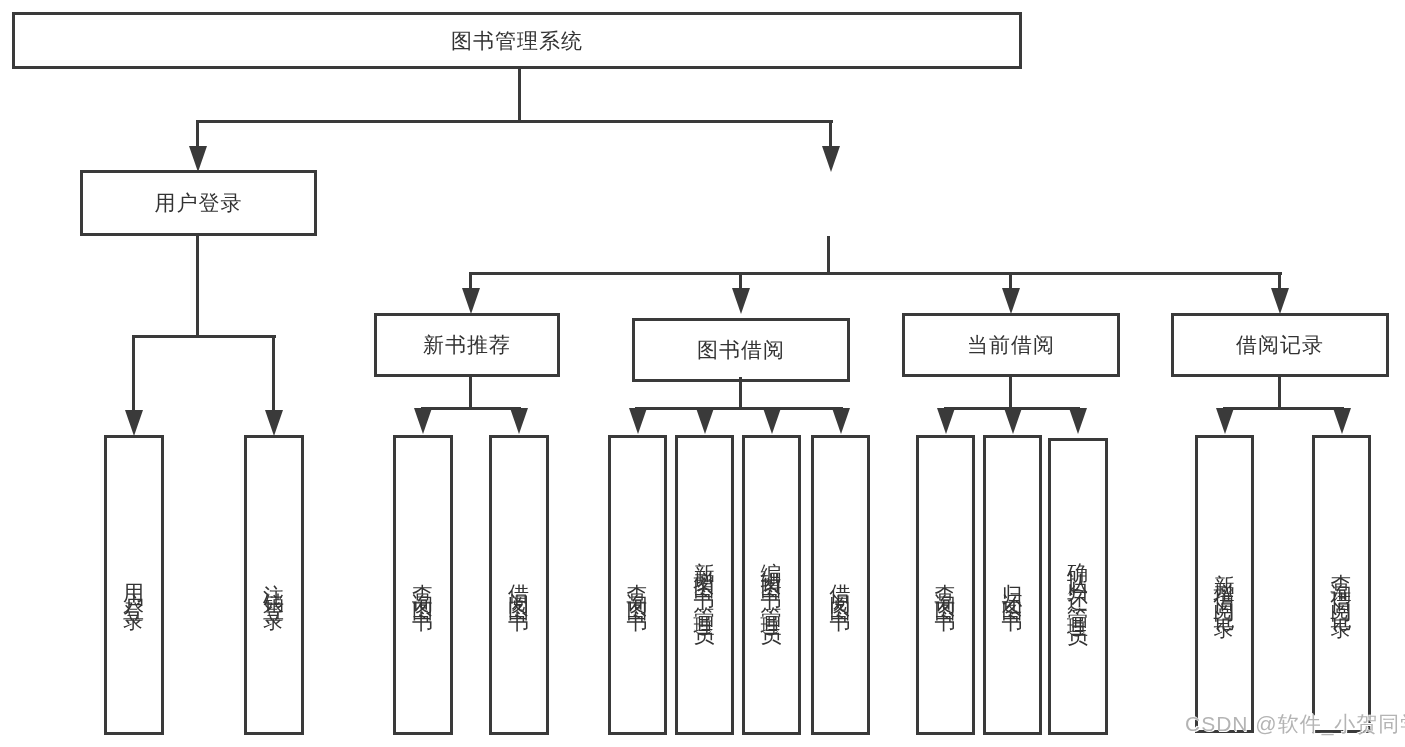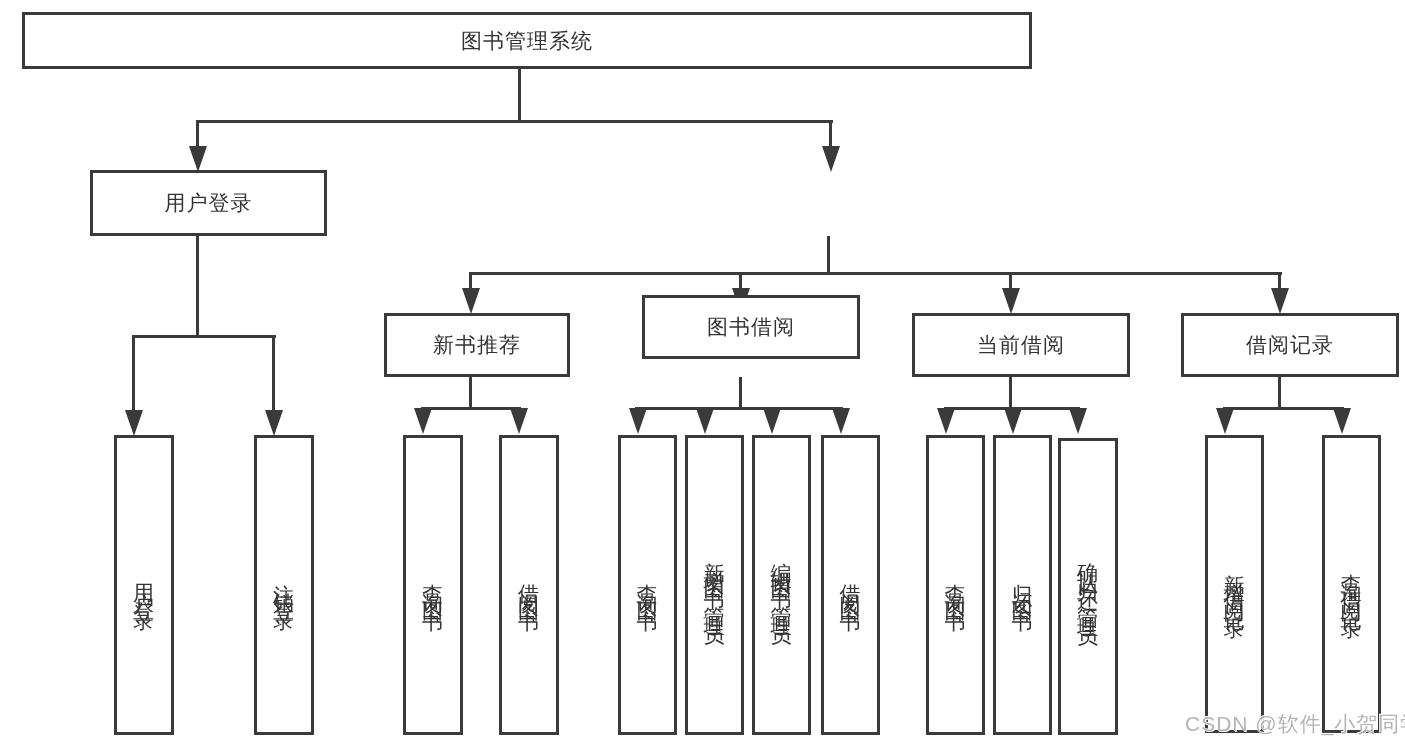--- a/index.html
+++ b/index.html
@@ -7,21 +7,21 @@
     --text:#333333;
     --wm:#b4b4b4;
   }
   html,body{margin:0;padding:0;background:#ffffff;}
   .canvas{
     position:relative;width:1405px;height:747px;background:#ffffff;
     overflow:hidden;font-family:"Liberation Sans",sans-serif;
   }
   .box{
     position:absolute;box-sizing:border-box;border:3px solid var(--line);
-    background:#ffffff;display:flex;align-items:center;justify-content:center;margin-left:10px;
+    background:#ffffff;display:flex;align-items:center;justify-content:center;
   }
   .lbl{font-size:21px;color:var(--text);letter-spacing:1px;white-space:nowrap;}
   .vbox .lbl{
     writing-mode:vertical-rl;text-orientation:mixed;
     letter-spacing:9px;line-height:1;white-space:normal;
   }
   .hline,.vline{position:absolute;background:var(--line);}
   .hline{height:3px;}
   .vline{width:3px;}
   .arrow{
@@ -69,21 +69,21 @@
   <div class="vline" style="left:1009px;top:274px;height:16px"></div>
   <div class="vline" style="left:1278px;top:274px;height:16px"></div>
   <div class="arrow" style="left:462px;top:288px"></div>
   <div class="arrow" style="left:732px;top:288px"></div>
   <div class="arrow" style="left:1002px;top:288px"></div>
   <div class="arrow" style="left:1271px;top:288px"></div>
 
   <div class="box" style="left:374px;top:313px;width:186px;height:64px">
     <span class="lbl">新书推荐</span>
   </div>
-  <div class="box" style="left:632px;top:295px;width:218px;height:64px">
+  <div class="box" style="left:632px;top:318px;width:218px;height:64px">
     <span class="lbl">图书借阅</span>
   </div>
   <div class="box" style="left:902px;top:313px;width:218px;height:64px">
     <span class="lbl">当前借阅</span>
   </div>
   <div class="box" style="left:1171px;top:313px;width:218px;height:64px">
     <span class="lbl">借阅记录</span>
   </div>
 
   <div class="vline" style="left:469px;top:377px;height:30px"></div>

